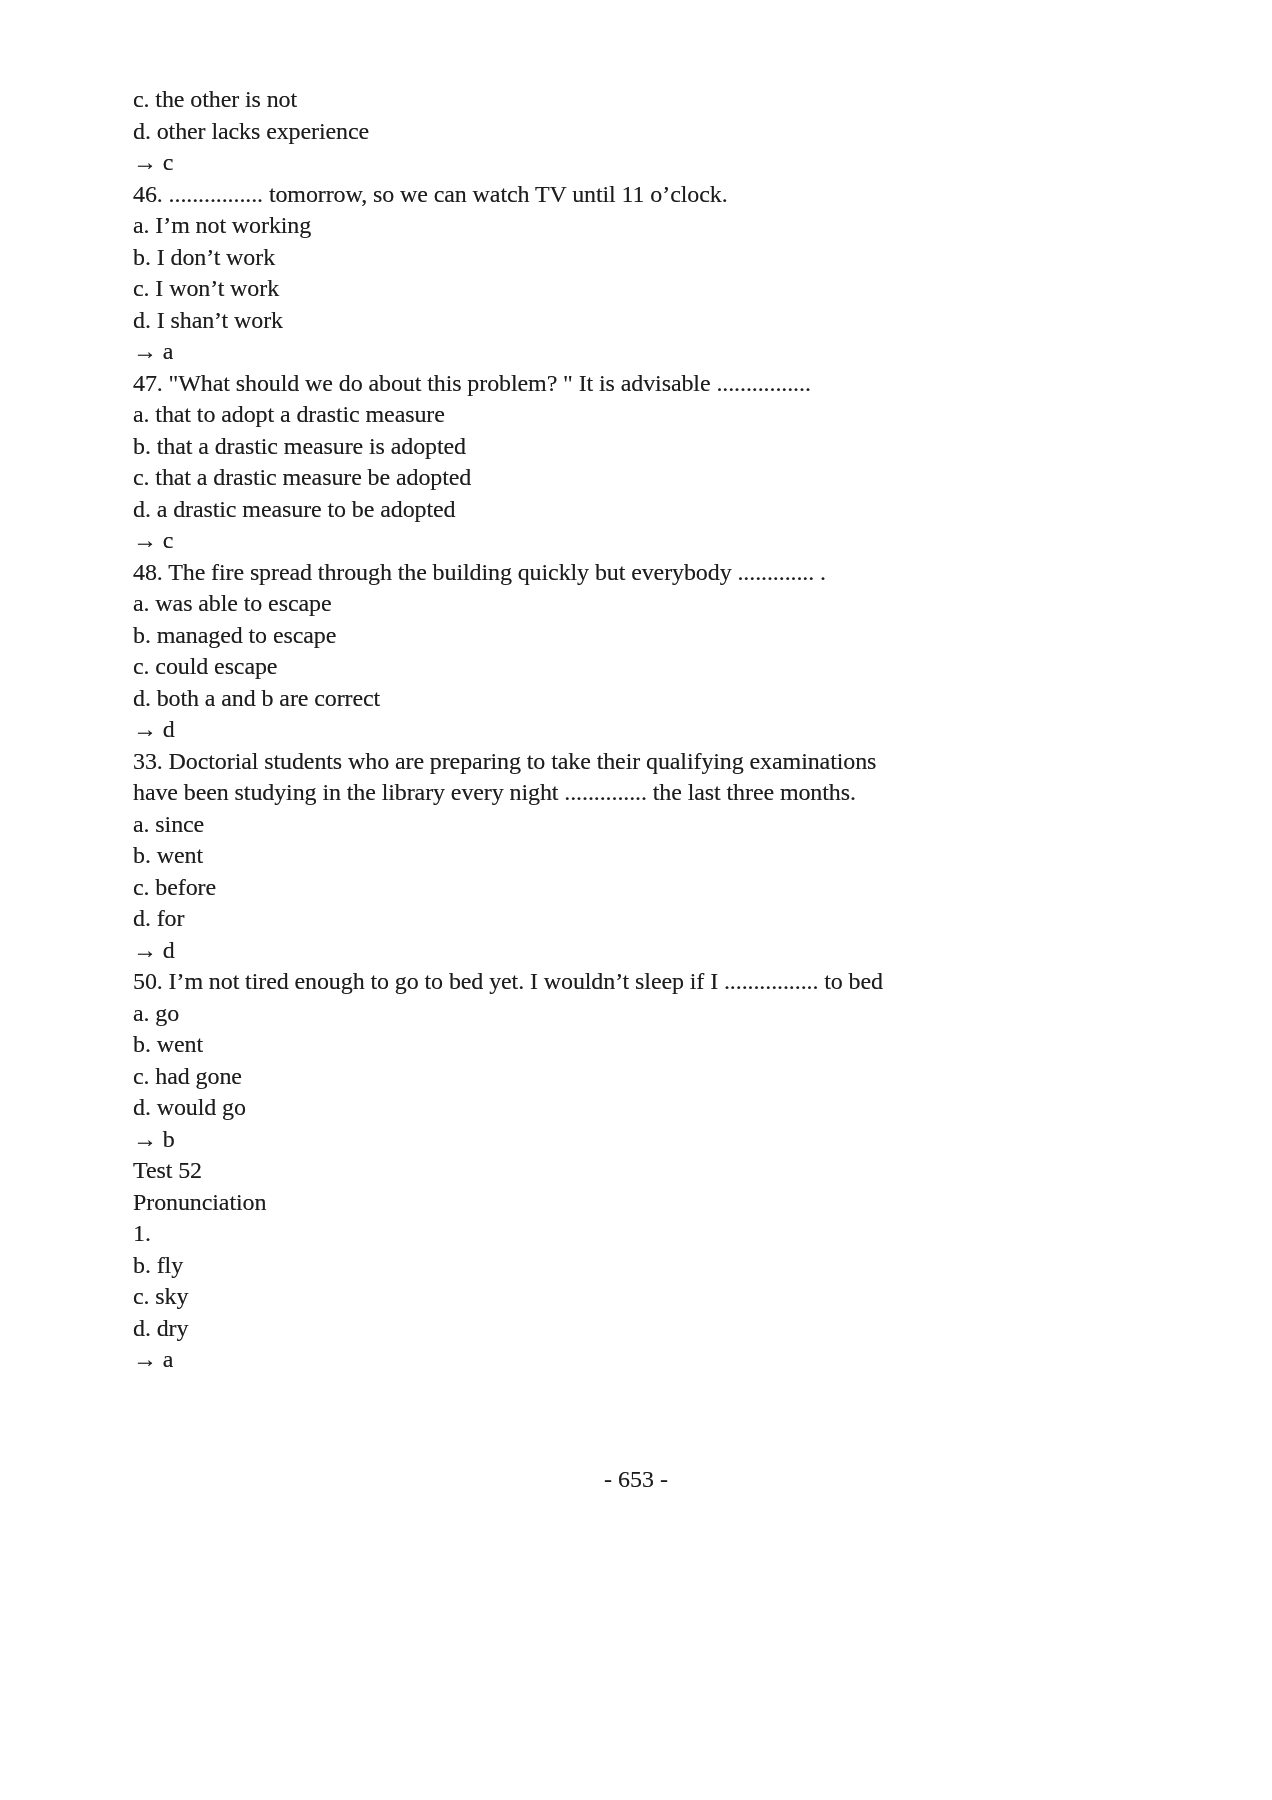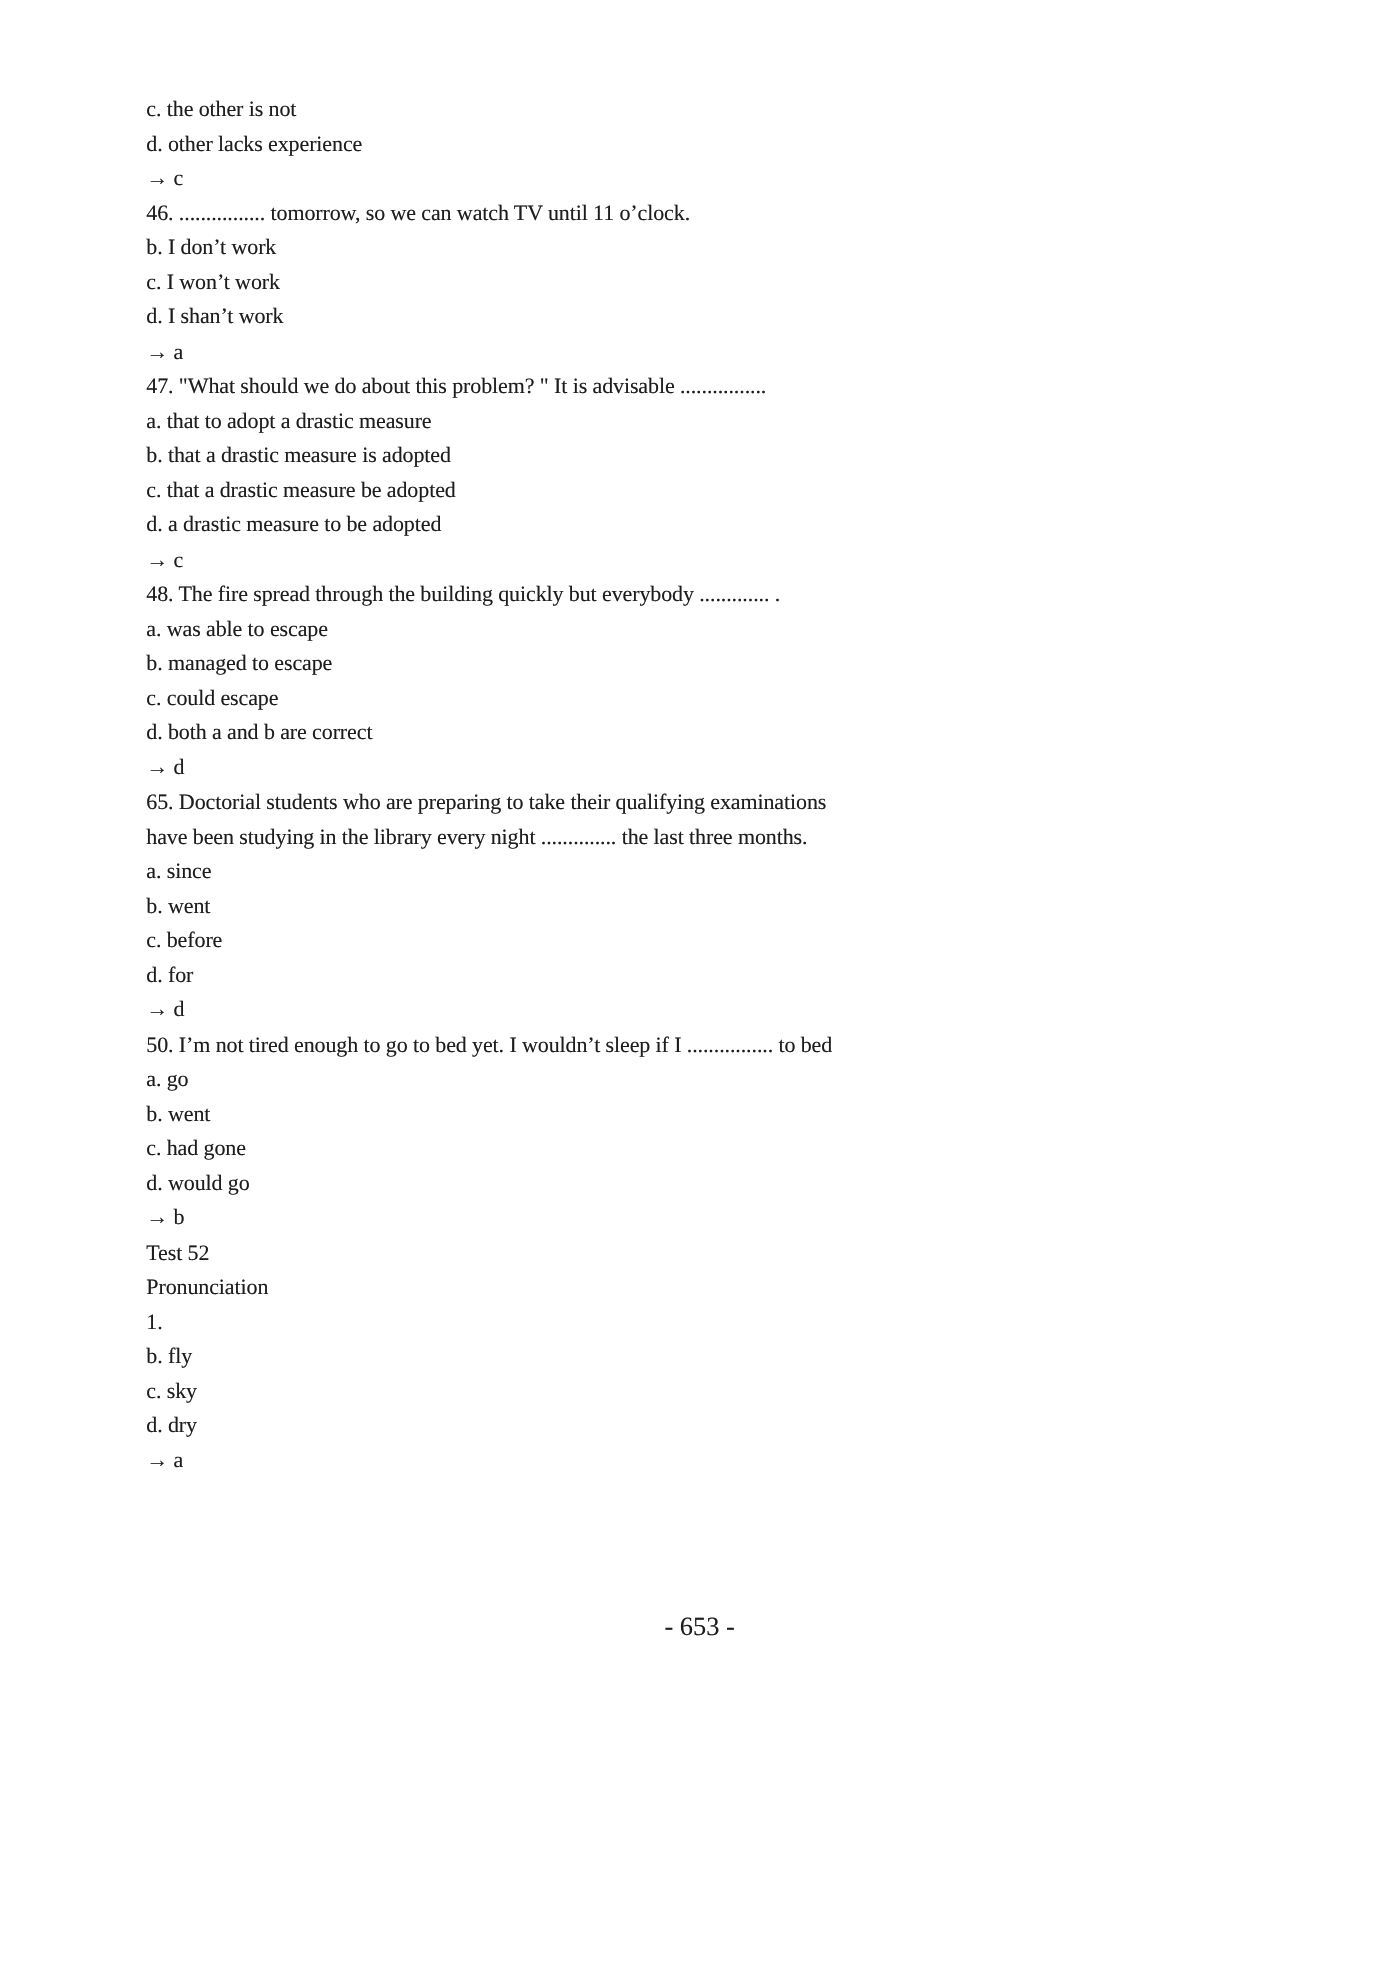--- a/index.html
+++ b/index.html
@@ -14,21 +14,21 @@
     background: #ffffff;
     overflow: hidden;
     font-family: "Liberation Serif", "DejaVu Serif", serif;
     color: #1d1d1d;
   }
   .doc-body {
     position: absolute;
     left: 133px;
     top: 84px;
     width: 1090px;
-    font-size: 20px;
+    font-size: 24px;
     line-height: 31.5px;
     letter-spacing: -0.1px;
     text-shadow: 0 0 0.6px rgba(20, 20, 20, 0.45);
   }
   .line {
     white-space: pre;   
   }
   .line.bold {
     font-weight: normal;
   }
@@ -45,37 +45,38 @@
 </style>
 </head>
 <body>
 
 <div class="page">
   <div class="doc-body">
       <div class="line">c. the other is not</div>
       <div class="line">d. other lacks experience</div>
       <div class="line">→ c</div>
       <div class="line">46. ................ tomorrow, so we can watch TV until 11 o’clock.</div>
+      <div class="line">a. I’m not working</div>
       <div class="line">b. I don’t work</div>
       <div class="line">c. I won’t work</div>
       <div class="line">d. I shan’t work</div>
       <div class="line">→ a</div>
       <div class="line">47. "What should we do about this problem? " It is advisable ................</div>
       <div class="line">a. that to adopt a drastic measure</div>
       <div class="line">b. that a drastic measure is adopted</div>
       <div class="line">c. that a drastic measure be adopted</div>
       <div class="line">d. a drastic measure to be adopted</div>
       <div class="line">→ c</div>
       <div class="line">48. The fire spread through the building quickly but everybody ............. .</div>
       <div class="line">a. was able to escape</div>
       <div class="line">b. managed to escape</div>
       <div class="line">c. could escape</div>
       <div class="line">d. both a and b are correct</div>
       <div class="line">→ d</div>
-      <div class="line">65. Doctorial students who are preparing to take their qualifying examinations</div>
+      <div class="line">33. Doctorial students who are preparing to take their qualifying examinations</div>
       <div class="line">have been studying in the library every night .............. the last three months.</div>
       <div class="line">a. since</div>
       <div class="line">b. went</div>
       <div class="line">c. before</div>
       <div class="line">d. for</div>
       <div class="line">→ d</div>
       <div class="line">50. I’m not tired enough to go to bed yet. I wouldn’t sleep if I ................ to bed</div>
       <div class="line">a. go</div>
       <div class="line">b. went</div>
       <div class="line">c. had gone</div>

